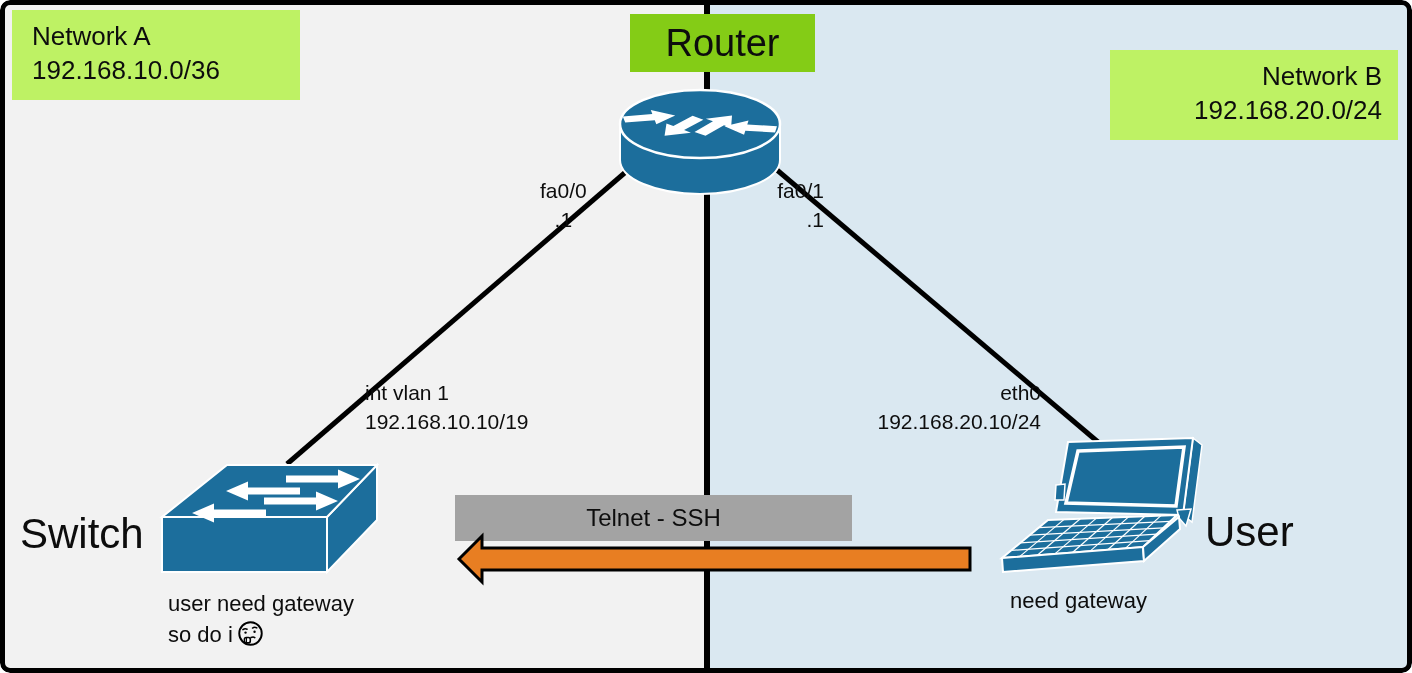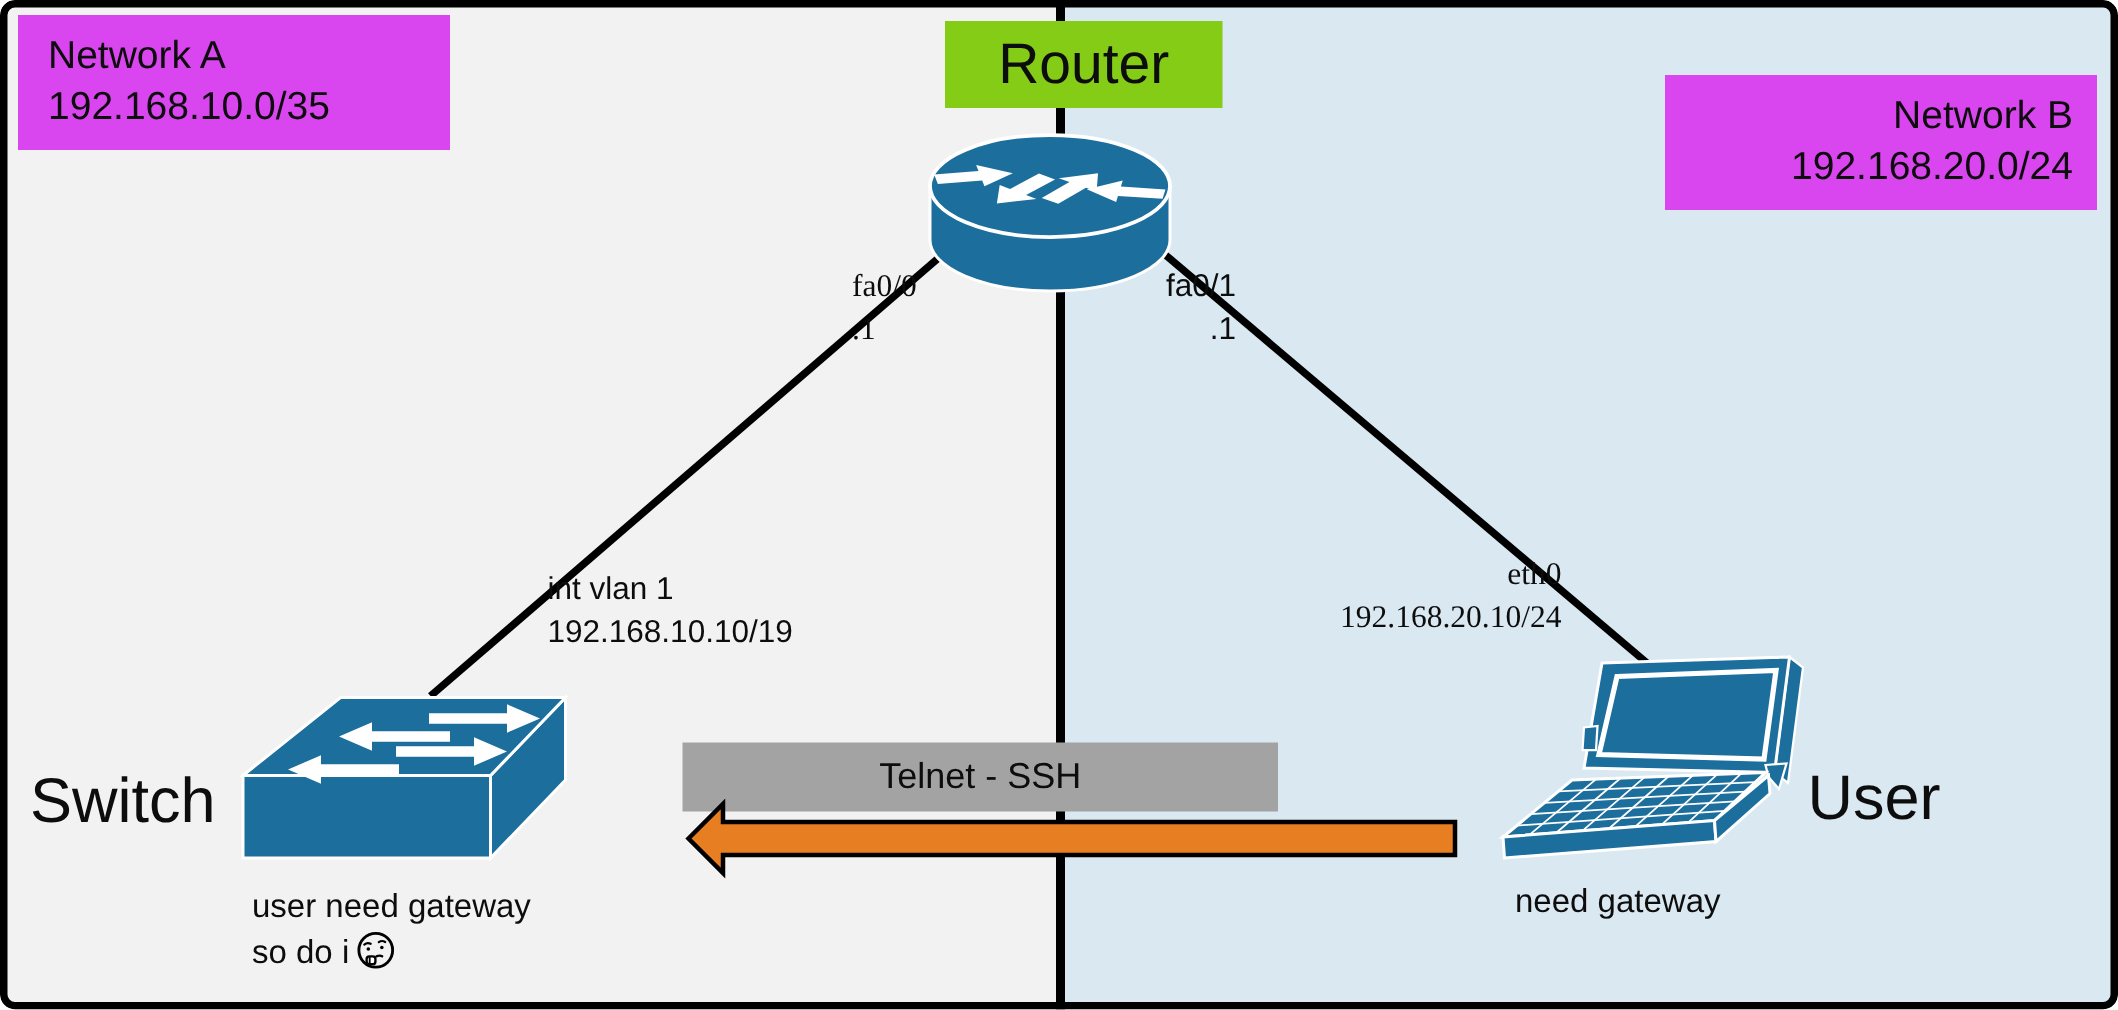--- a/index.html
+++ b/index.html
@@ -17,21 +17,21 @@
   .bg-left  { position:absolute; left:0; top:0; width:707px; height:673px; background:#F2F2F2; z-index:0; }
   .bg-right { position:absolute; left:707px; top:0; width:705px; height:673px; background:#DAE8F1; z-index:0; }
   .divider  { position:absolute; left:704px; top:0; width:6px; height:673px; background:#000; z-index:1; }
 
   svg.overlay { position:absolute; left:0; top:0; width:1412px; height:673px; }
   #links { z-index:2; }
   #flow-arrow { z-index:5; }
 
   .box { position:absolute; z-index:3; }
   .net-box {
-    width:288px; height:90px; background:#d946ef;
+    width:288px; height:90px; background:#bef264;
     font-size:26px; line-height:34px; padding:9px 16px 1px 20px;
   }
   #net-a { left:12px; top:10px; text-align:left; }
   #net-b { left:1110px; top:10px; text-align:right;margin-top:40px; }
 
   .router-label-box {
     left:630px; top:14px; width:185px; height:58px; background:#84cc16;
     display:flex; align-items:center; justify-content:center;
     font-size:38px;
   }
@@ -45,24 +45,24 @@
   #router-icon { left:610px; top:82px;  width:180px; height:118px; }
   #switch-icon { left:152px; top:455px; width:240px; height:122px; }
   #laptop-icon { left:993px; top:430px; width:220px; height:150px; }
 
   .txt { position:absolute; z-index:6; white-space:nowrap; }
   .device-name { font-size:42px; }
   #switch-name { left:20px;  top:510px; }
   #user-name   { left:1205px; top:508px; }
 
   .if-label { font-size:21px; line-height:29px; }
-  #fa00 { left:568px; top:176px; text-align:left;font-family:Liberation Serif, serif; }
+  #fa00 { left:540px; top:176px; text-align:center; }
   #fa01 { left:758px; top:176px; width:66px; text-align:right; }
   #int-vlan { left:365px; top:378px; text-align:left; }
-  #eth0 { left:865px; top:368px; width:176px; text-align:right;font-family:Liberation Serif, serif; }
+  #eth0 { left:865px; top:378px; width:176px; text-align:right; }
 
   .note { font-size:22px; line-height:31px; }
   #switch-note { left:168px; top:588px; }
   #user-note   { left:1010px; top:585px; }
   .emoji-svg { vertical-align:-5px; margin-left:4px; }
 </style>
 </head>
 <body>
 
 <div class="canvas">
@@ -71,21 +71,21 @@
   <div class="bg-right"></div>
   <div class="divider"></div>
 
   <svg class="overlay" id="links" viewBox="0 0 1412 673">
     <line x1="628" y1="170" x2="287" y2="464" stroke="#000" stroke-width="5"></line>
     <line x1="777" y1="170" x2="1098" y2="442" stroke="#000" stroke-width="5"></line>
   </svg>
 
   <div class="box net-box" id="net-a">
     <div>Network A</div>
-    <div>192.168.10.0/35</div>
+    <div>192.168.10.0/36</div>
   </div>
 
   <div class="box net-box" id="net-b">
     <div>Network B</div>
     <div>192.168.20.0/24</div>
   </div>
 
   <div class="box router-label-box">
     <span>Router</span>
   </div>

